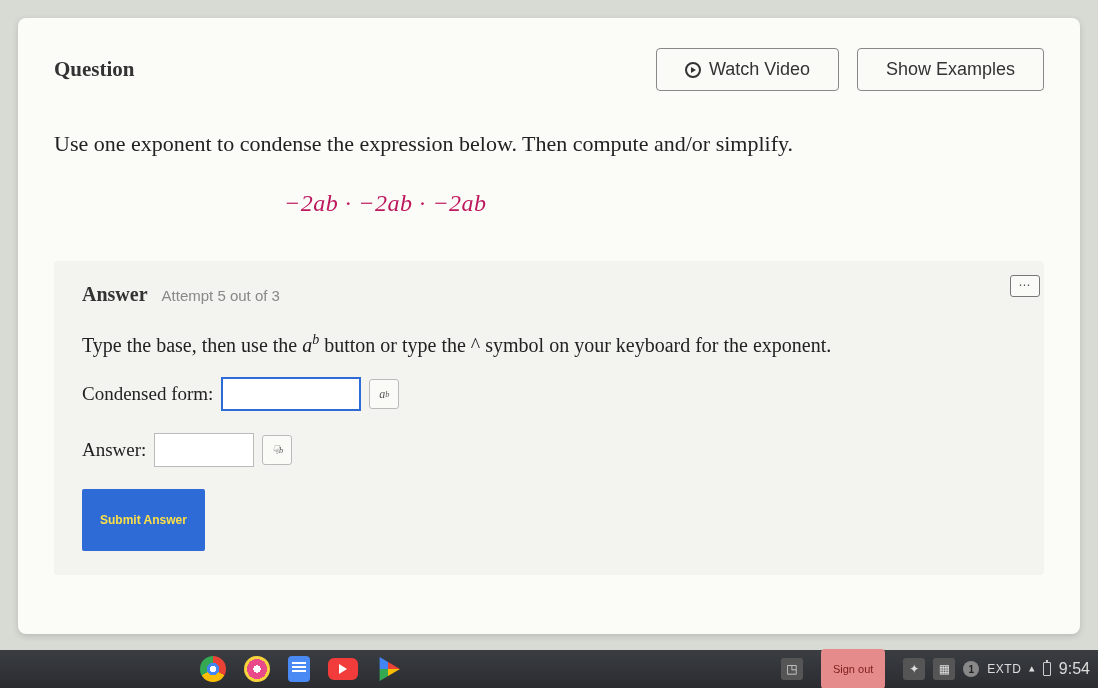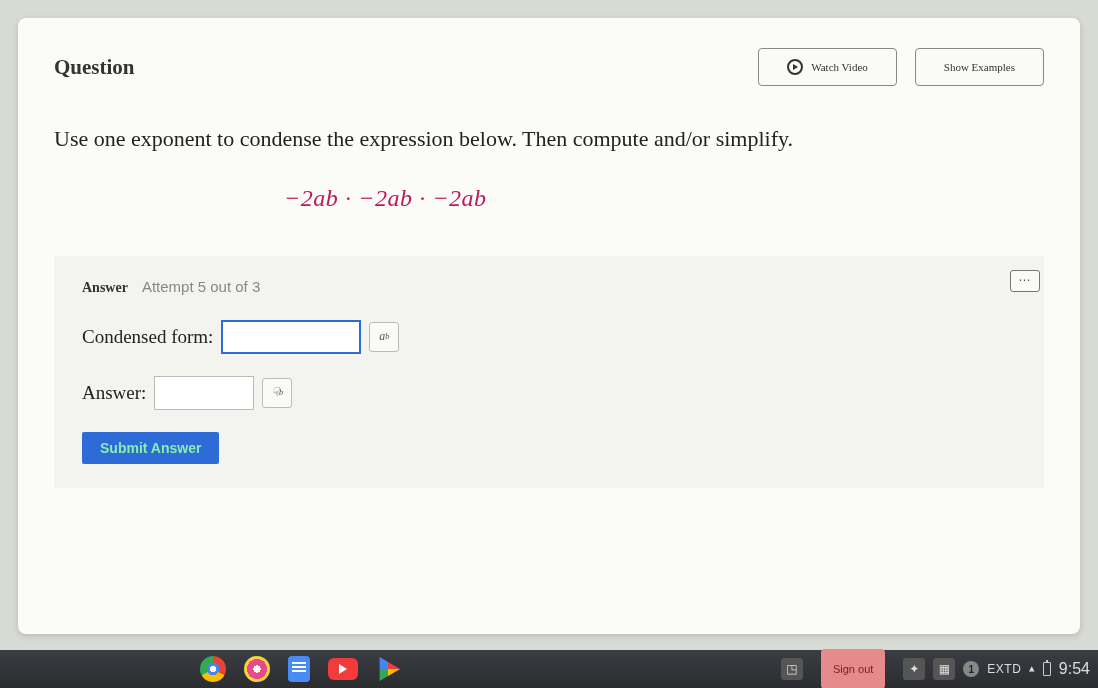--- a/index.html
+++ b/index.html
@@ -33,22 +33,22 @@
   }
   .header-buttons {
     display: flex;
     gap: 18px;
   }
   .outline-btn {
     border: 1px solid #888;
     background: #fafaf7;
     border-radius: 4px;
     padding: 10px 28px;
-    font-size: 11px;
-    font-family: Liberation Serif, serif;
+    font-size: 18px;
+    font-family: Liberation Sans, sans-serif;
     color: #333;
     display: flex;
     align-items: center;
     gap: 8px;
     cursor: pointer;
   }
   .play-ico {
     width: 16px; height: 16px;
     border: 2px solid #333;
     border-radius: 50%;
@@ -86,21 +86,21 @@
     position: relative;
   }
   .answer-hdr {
     display: flex;
     align-items: baseline;
     gap: 14px;
     margin-bottom: 24px;
   }
   .answer-hdr .lbl {
     font-weight: bold;
-    font-size: 14px;
+    font-size: 20px;
     color: #333;
   }
   .answer-hdr .attempt {
     font-size: 15px;
     color: #888;
     font-family: Arial, sans-serif;
   }
   .kbd-icon {
     position: absolute;
     top: 14px;
@@ -158,26 +158,26 @@
     justify-content: center;
     font-size: 12px;
     font-style: italic;
     color: #555;
     cursor: pointer;
     font-family: Georgia, serif;
   }
   .tool-btn sup { font-size: 0.7em; }
   .submit-btn {
     background: #2e6bd6;
-    color: #86efac;
+    color: #fde047;
     font-family: Arial, sans-serif;
-    font-size: 14px;
+    font-size: 12px;
     font-weight: bold;
     border: none;
-    padding: 8px 18px;
+    padding: 24px 18px;
     border-radius: 2px;
     cursor: pointer;
   }
 
   
   .taskbar {
     position: absolute;
     bottom: 0;
     left: 0;
     right: 0;
@@ -255,20 +255,23 @@
   </div>
 
   <div class="answer-block">
     <div class="kbd-icon"></div>
 
     <div class="answer-hdr">
       <span class="lbl">Answer</span>
       <span class="attempt">Attempt 5 out of 3</span>
     </div>
 
+    <div class="hint">
+      <span>Type the base, then use the </span><span class="ab-i">a</span><sup class="ab-i">b</sup><span> button or type the ^ symbol on your keyboard for the exponent.</span>
+    </div>
 
     <div class="field-row">
       <span>Condensed form:</span>
       <div class="mathbox"></div>
       <button class="tool-btn">
         <span>a</span>
           <sup>b</sup>
       </button>
     </div>
 

